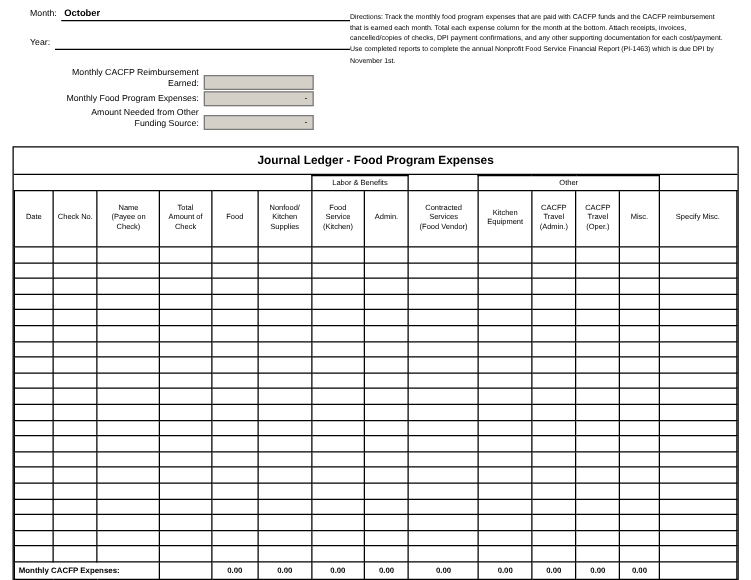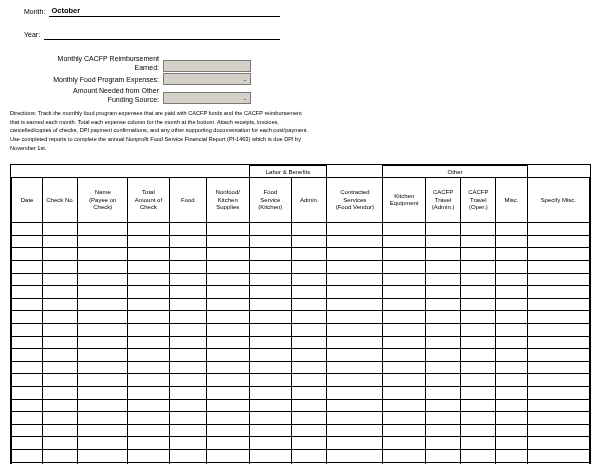--- a/index.html
+++ b/index.html
@@ -19,21 +19,21 @@
     position: relative;
     width: 601px;
     height: 464px;
     box-sizing: border-box;
     padding: 6px 10px 0 10px;
   }
 
   
   .header-area {
     display: flex;
-    flex-direction: column;
+    flex-direction: row;
     align-items: flex-start;
   }
   .header-left {
     width: 270px;
     padding-left: 14px;
     box-sizing: border-box;
   }
   .header-right {
     width: 300px;
     padding-top: 4px;
@@ -223,20 +223,21 @@
       </div>
 
     </div>
 
     <div class="header-right">
       <div class="directions">Directions: Track the monthly food program expenses that are paid with CACFP funds and the CACFP reimbursement that is earned each month. Total each expense column for the month at the bottom. Attach receipts, invoices, cancelled/copies of checks, DPI payment confirmations, and any other supporting documentation for each cost/payment. Use completed reports to complete  the annual Nonprofit Food Service Financial Report (PI-1463) which is due DPI by November 1st.</div>
     </div>
   </div>
 
   <div class="ledger-wrap">
+    <div class="ledger-title">Journal Ledger - Food Program Expenses</div>
 
     <table class="ledger">
       <colgroup>
         <col class="c-date">
           <col class="c-check">
           <col class="c-name">
           <col class="c-total">
         <col class="c-food">
           <col class="c-nonfood">
           <col class="c-foodsvc">

